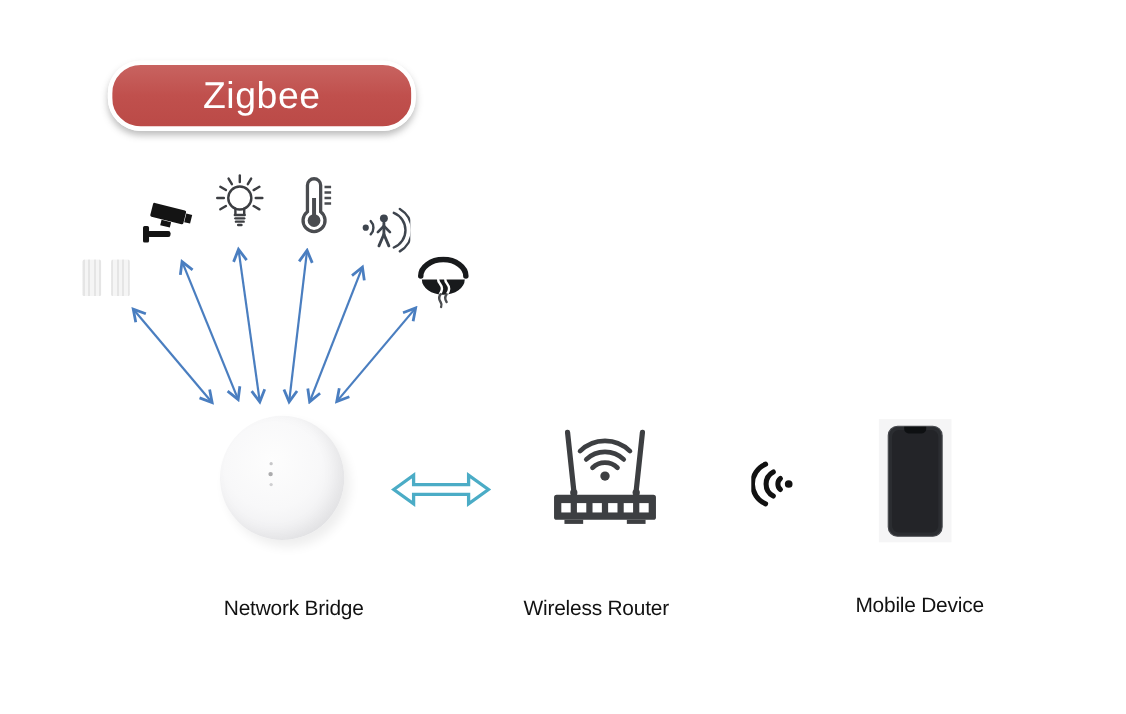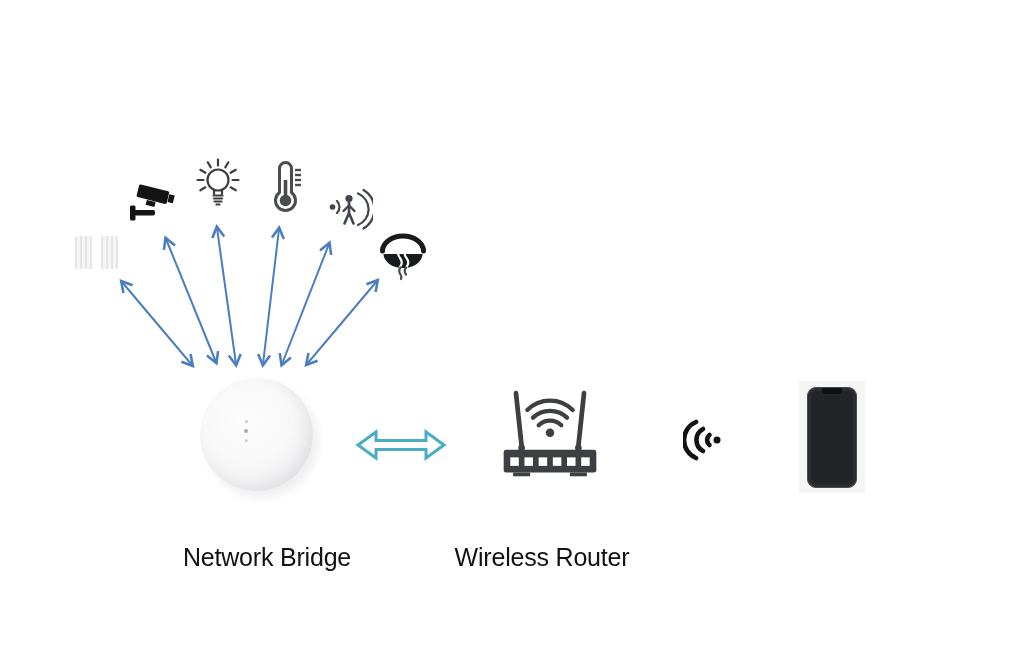--- a/index.html
+++ b/index.html
@@ -43,32 +43,35 @@
   
   .phone-backdrop{left:799px;top:381px;width:66px;height:112px;background:#f5f5f6;}
   .phone{
     left:807px;top:387px;width:50px;height:101px;border-radius:9px;
     background:#2b2d31;border:1px solid #47494e;box-sizing:border-box;
   }
   .phone-screen{position:absolute;left:3px;top:3px;right:3px;bottom:3px;border-radius:6px;background:#232428;}
   .phone-notch{position:absolute;left:50%;top:0;transform:translateX(-50%);width:20px;height:6px;background:#0e1012;border-radius:0 0 4px 4px;}
   
   .node-label{
-    width:220px;text-align:center;color:#121212;font-size:25px;letter-spacing:-.2px;
+    width:220px;text-align:center;color:#121212;font-size:19px;letter-spacing:-.2px;
   }
   .lbl-bridge{left:157px;top:543px;}
   .lbl-router{left:432px;top:543px;}
   .lbl-mobile{left:726px;top:540px;}
   svg{display:block;}
 </style>
 </head>
 <body>
 
 <div class="canvas">
 
+  <div class="abs zigbee-badge">
+    <span>Zigbee</span>
+  </div>
 
   <div class="abs blinds icon-box">
     <div class="blind-panel"></div>
     <div class="blind-panel"></div>
   </div>
 
   <div class="abs cctv icon-box">
     <svg width="58" height="44" viewBox="0 0 58 44">
       <g fill="#141414">
         <g transform="rotate(14 30 15)">
@@ -211,14 +214,15 @@
   </div>
 
   <div class="abs phone-backdrop"></div>
   <div class="abs phone">
     <div class="phone-screen"></div>
     <div class="phone-notch"></div>
   </div>
 
   <div class="abs node-label lbl-bridge">Network Bridge</div>
   <div class="abs node-label lbl-router">Wireless Router</div>
+  <div class="abs node-label lbl-mobile">Mobile Device</div>
 
 </div>
 
 </body></html>

